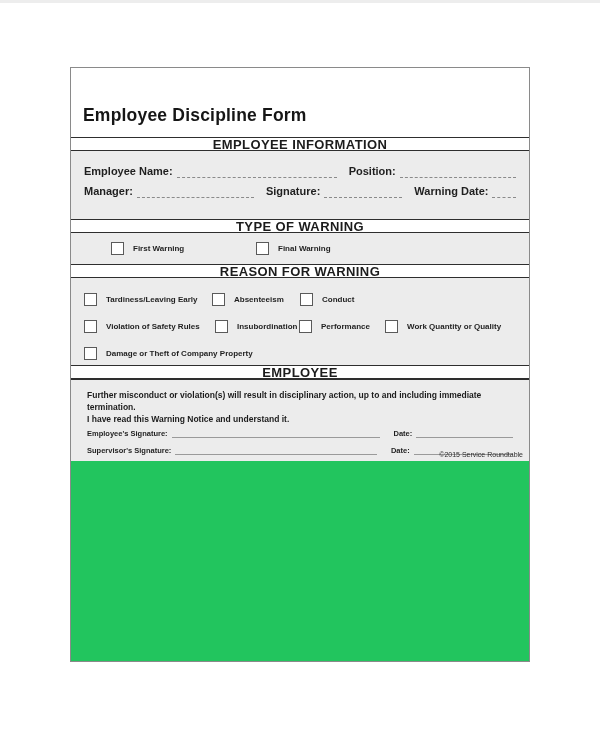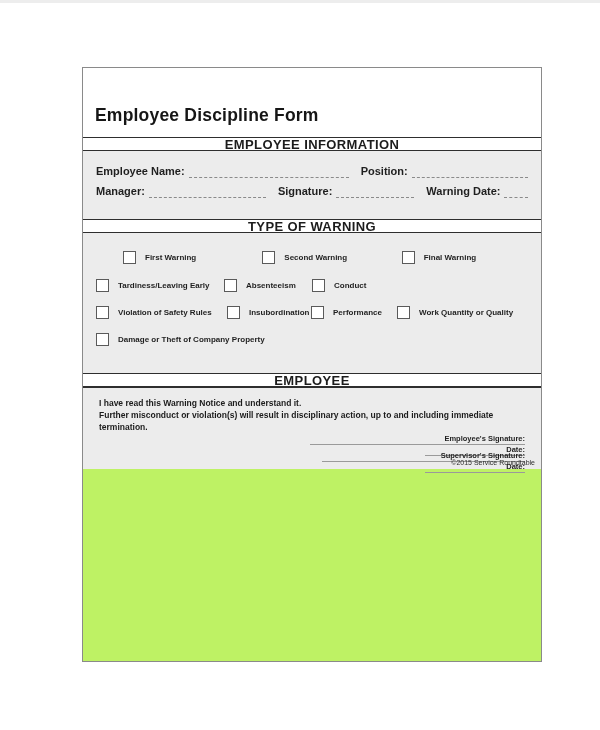--- a/index.html
+++ b/index.html
@@ -1,21 +1,21 @@
 <!DOCTYPE html>
 <html><head>
 <meta charset="utf-8">
 <style>
   * { margin:0; padding:0; box-sizing:border-box; }
   html,body { width:600px; height:730px; background:#ffffff; font-family:"Liberation Sans", sans-serif; color:#1f1f1f; }
   .canvas { position:relative; width:600px; height:730px; background:#ffffff; overflow:hidden; }
   .scan-edge { position:absolute; top:0; left:0; width:600px; height:3px; background:#ededed; }
 
   .form-frame { position:absolute; left:70px; top:67px; width:460px; height:595px;
-                border:1px solid #8a8a8a; background:#bef264; display:flex; flex-direction:column;margin-left:12px; }
+                border:1px solid #8a8a8a; background:#22c55e; display:flex; flex-direction:column; }
 
   
   .title-block { height:69px; background:#ffffff; display:flex; align-items:flex-end; padding:0 0 11px 12px; }
   .title-block h1 { font-size:17.5px; font-weight:bold; color:#161616; letter-spacing:0.2px; }
 
   
   .section-bar { height:14px; background:#ffffff; border-top:1px solid #2e2e2e; border-bottom:1px solid #2e2e2e;
                  display:flex; align-items:center; justify-content:center;
                  font-size:13px; font-weight:bold; letter-spacing:0.4px; color:#1c1c1c; }
 
@@ -24,42 +24,42 @@
 
   
   .emp-info { height:68px; padding:7px 13px 0 13px; font-size:11px; }
   .field-row { display:flex; align-items:flex-end; height:20px; }
   .field-row .lbl { font-weight:bold; white-space:nowrap; padding-bottom:1px; }
   .fill { border-bottom:1px dashed #8a8a8a; height:9px; margin-left:4px; }
   .fill.grow { flex:1; }
   .gap { width:12px; }
 
   
-  .warn-row { height:31px; display:flex; align-items:flex-end; padding-left:40px; }
+  .warn-row { height:31px; display:flex; align-items:center; padding-left:40px; }
   .warn-item { display:flex; align-items:center; width:145px; }
   .checkbox { width:13px; height:13px; background:#ffffff; border:1px solid #5a5a5a; flex:0 0 auto; }
   .cb-label { font-size:8px; font-weight:bold; margin-left:9px; white-space:nowrap; }
 
   
-  .reason { height:109px; padding:8px 13px 0 13px; }
+  .reason { height:87px; padding:8px 13px 0 13px; }
   .reason-row { display:flex; align-items:center; height:27px; }
   .reason-item { display:flex; align-items:center; }
   .reason .fill { height:8px; }
 
   
   .details { height:211px; padding:8px 13px 0 13px; }
   .details .sub-label { font-size:8.5px; font-weight:bold; height:13px; }
   .dashed-line { border-bottom:1px dashed #7d7d7d; height:13px; }
   .lines-block { margin-top:2px; }
   .plan-label-wrap { margin-top:14px; }
 
   
   .footer { height:82px; border-top:1px solid #2e2e2e; padding:9px 16px 0 16px; position:relative; }
   .statement { font-size:8.5px; font-weight:bold; line-height:12px; color:#1c1c1c; }
-  .sig-row { display:flex; align-items:flex-end; height:16px; font-size:7.5px; margin-top:1px;flex-direction:column; }
+  .sig-row { display:flex; align-items:center; height:16px; font-size:7.5px; margin-top:1px; }
   .sig-row .lbl { font-weight:bold; white-space:nowrap; padding-bottom:1px; }
   .sig-line { border-bottom:1px solid #9a9a9a; height:8px; margin-left:4px; }
   .sig-line.sig { width:215px; }
   .sig-line.date { width:100px; }
   .date-lbl { margin-left:14px; }
   .copyright { position:absolute; right:6px; bottom:3px; font-size:7px; color:#2e2e2e; }
 </style>
 </head>
 <body>
 
@@ -94,28 +94,25 @@
     </div>
 
     <div class="section-bar">TYPE OF WARNING</div>
     <div class="warn-row body-gray">
       <div class="warn-item">
         <span class="checkbox"></span>
         <span class="cb-label">First Warning</span>
       </div>
       <div class="warn-item">
         <span class="checkbox"></span>
-        <span class="cb-label">Second Warning</span>
-      </div>
-      <div class="warn-item">
-        <span class="checkbox"></span>
         <span class="cb-label">Final Warning</span>
       </div>
     </div>
 
+    <div class="section-bar">REASON FOR WARNING</div>
     <div class="reason body-gray">
       <div class="reason-row">
         <div class="reason-item" style="width:128px">
           <span class="checkbox"></span>
           <span class="cb-label">Tardiness/Leaving Early</span>
         </div>
         <div class="reason-item" style="width:88px">
           <span class="checkbox"></span>
           <span class="cb-label">Absenteeism</span>
         </div>
@@ -147,22 +144,22 @@
           <span class="checkbox"></span>
           <span class="cb-label">Damage or Theft of Company Property</span>
         </div>
       </div>
     </div>
 
     <div class="section-bar">EMPLOYEE</div>
 
     <div class="footer body-gray">
       <div class="statement">
+        <div>Further misconduct or violation(s) will result in disciplinary action, up to and including immediate termination.</div>
         <div>I have read this Warning Notice and understand it.</div>
-        <div>Further misconduct or violation(s) will result in disciplinary action, up to and including immediate termination.</div>
       </div>
       <div class="sig-row">
         <span class="lbl">Employee's Signature:</span>
         <span class="sig-line sig"></span>
         <span class="lbl date-lbl">Date:</span>
         <span class="sig-line date"></span>
       </div>
       <div class="sig-row">
         <span class="lbl">Supervisor's Signature:</span>
         <span class="sig-line sig" style="width:203px"></span>

